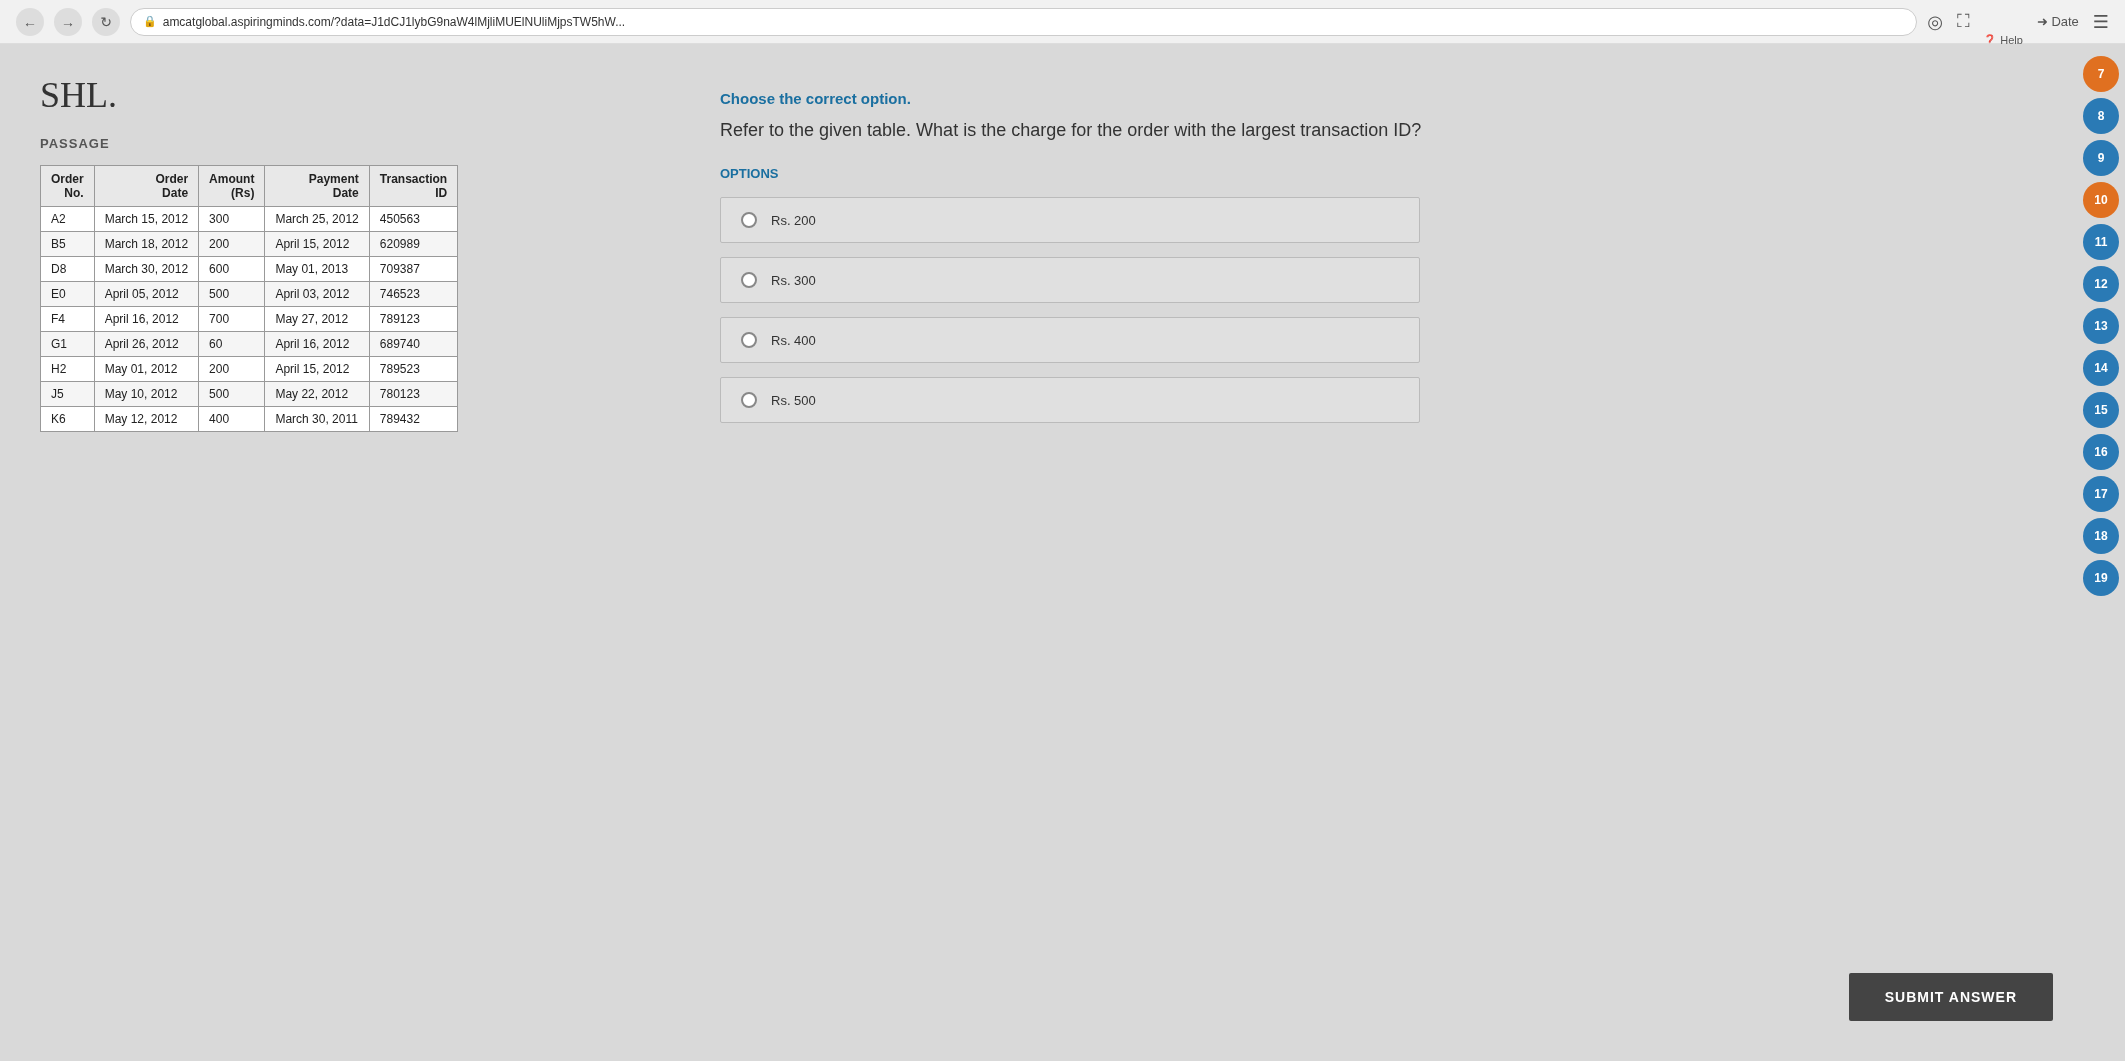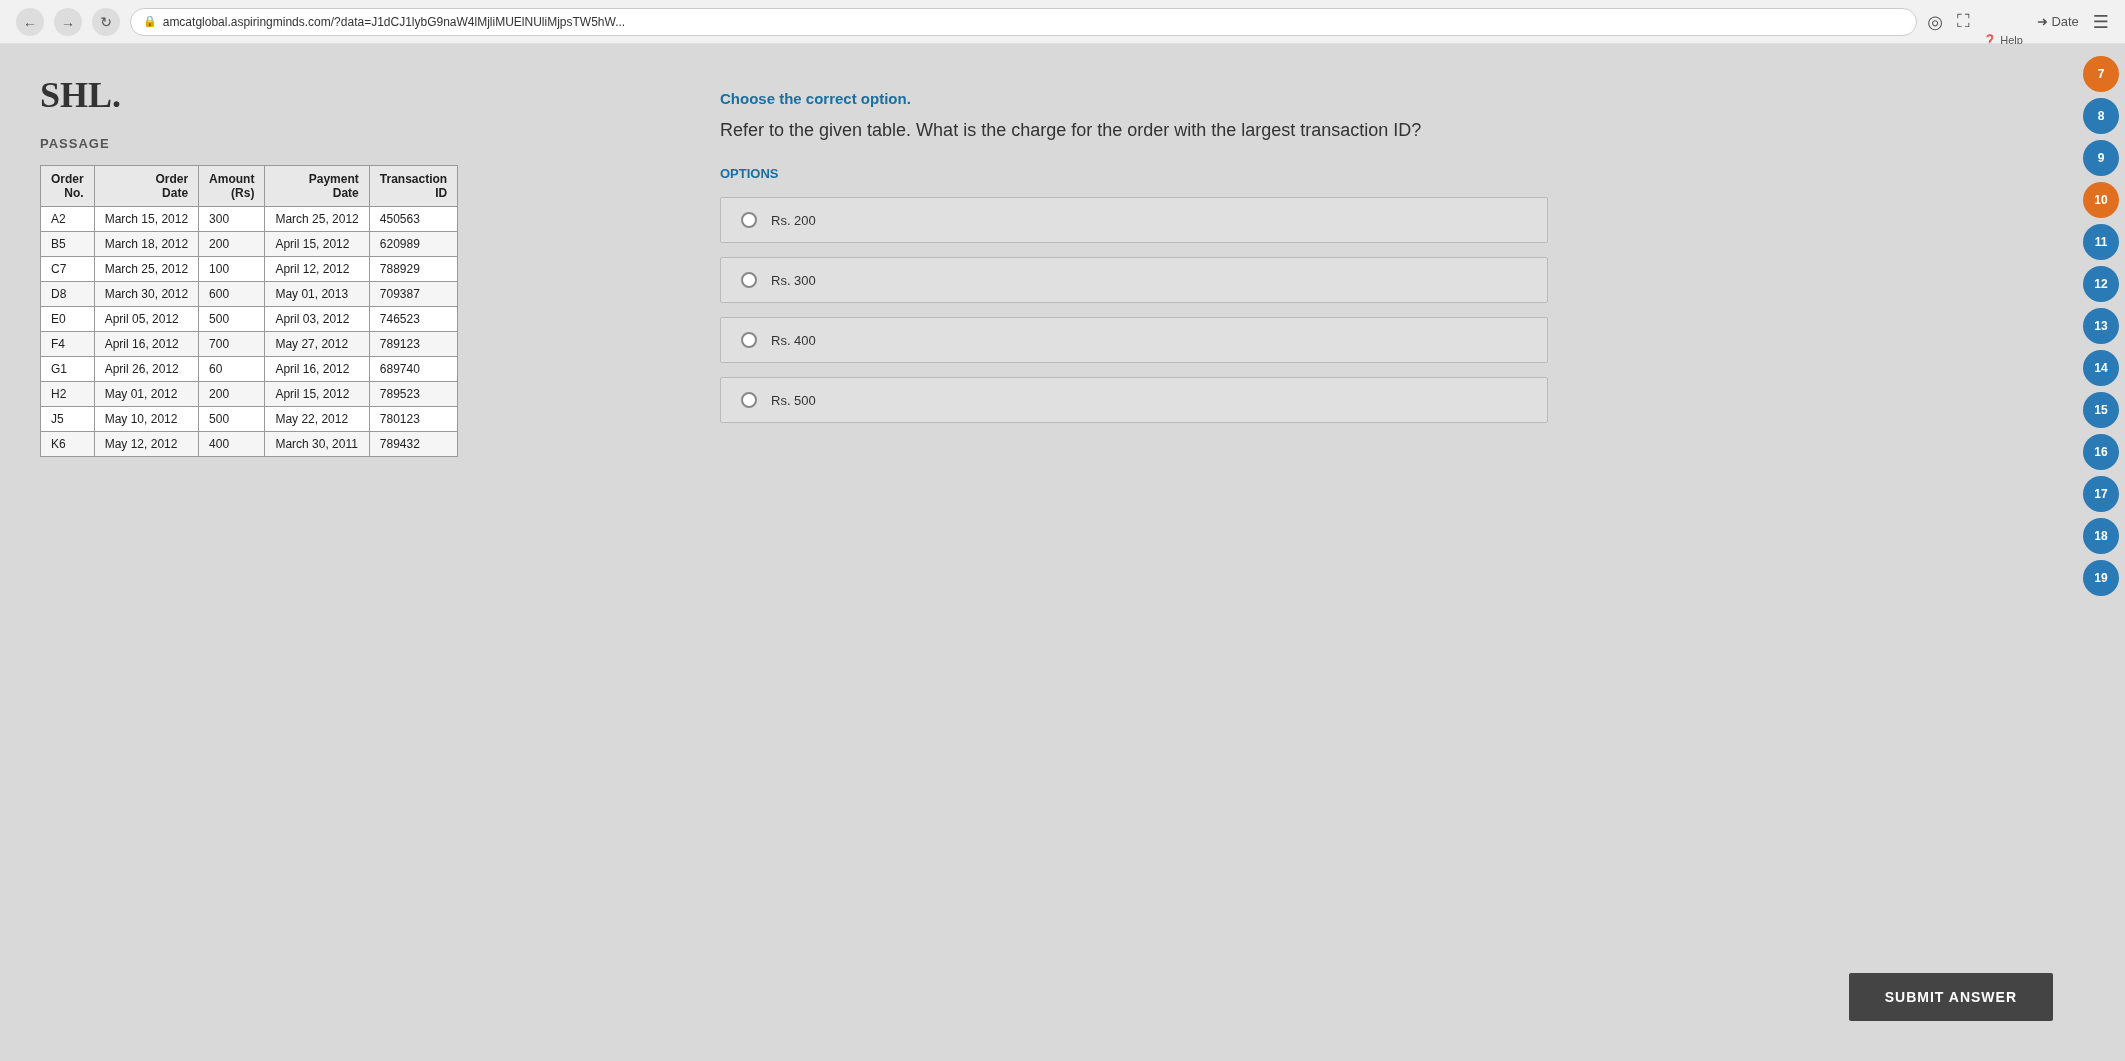--- a/index.html
+++ b/index.html
@@ -52,21 +52,21 @@
 
     
     .left-panel {
       flex: 0 0 680px;
       padding: 30px 40px;
       background: #d9d9d9;
     }
 
     .shl-logo {
       font-size: 36px;
-      font-weight: bold;
+      font-weight: normal;
       color: #333;
       margin-bottom: 20px;
       font-family: 'Georgia', serif;
     }
 
     .passage-label {
       font-size: 13px;
       font-weight: bold;
       color: #555;
       margin-bottom: 14px;
@@ -145,21 +145,21 @@
     
     .option-item {
       display: flex;
       align-items: center;
       background: #e0e0e0;
       border: 1px solid #bbb;
       border-radius: 2px;
       margin-bottom: 14px;
       padding: 14px 20px;
       cursor: pointer;
-      width: 828px;
+      width: 700px;
     }
     .option-radio {
       width: 16px; height: 16px;
       border-radius: 50%;
       border: 2px solid #888;
       background: white;
       margin-right: 14px;
       flex-shrink: 0;
     }
     .option-text {
@@ -267,27 +267,20 @@
             <td>300</td>
             <td>March 25, 2012</td>
             <td>450563</td>
           </tr>
           <tr>
             <td>B5</td>
             <td>March 18, 2012</td>
             <td>200</td>
             <td>April 15, 2012</td>
             <td>620989</td>
-          </tr>
-          <tr>
-            <td>C7</td>
-            <td>March 25, 2012</td>
-            <td>100</td>
-            <td>April 12, 2012</td>
-            <td>788929</td>
           </tr>
           <tr>
             <td>D8</td>
             <td>March 30, 2012</td>
             <td>600</td>
             <td>May 01, 2013</td>
             <td>709387</td>
           </tr>
           <tr>
             <td>E0</td>

